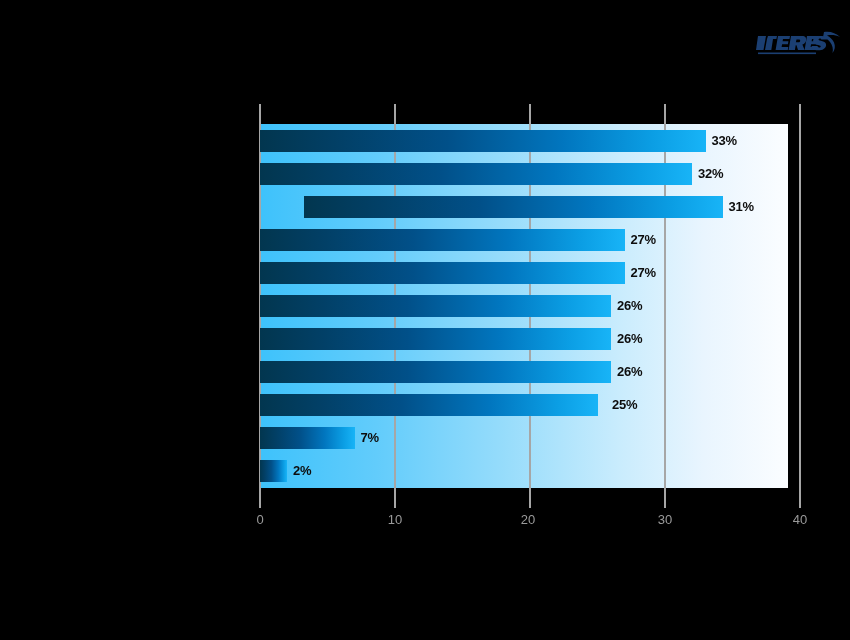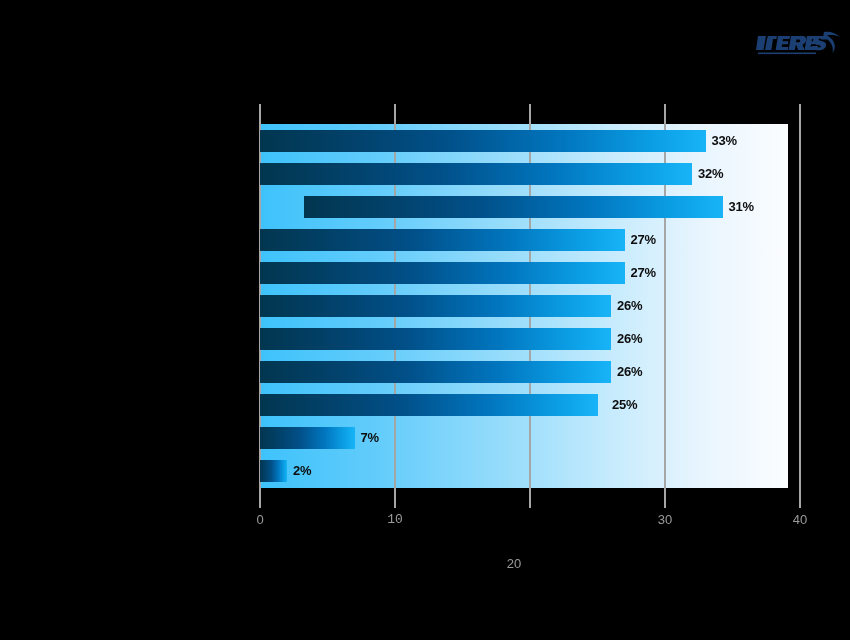--- a/index.html
+++ b/index.html
@@ -202,23 +202,23 @@
       <div class="bar-row" style="top: 336.455px;">
         <div class="bar" style="width: 27px;"></div>
         <div class="bar-label" style="left: 33px;">2%</div>
       </div>
     </div>
 
   <div id="axis">
       <div class="tick" style="left: 259px;"></div>
       <div class="tick-label" style="left: 260px;">0</div>
       <div class="tick" style="left: 394px;"></div>
-      <div class="tick-label" style="left: 395px; font-family: Liberation Mono, monospace;">10</div>
+      <div class="tick-label" style="left: 395px;">10</div>
       <div class="tick" style="left: 529px;"></div>
-      <div class="tick-label" style="left: 514px; margin-top: 44px;">20</div>
+      <div class="tick-label" style="left: 528px;">20</div>
       <div class="tick" style="left: 664px;"></div>
       <div class="tick-label" style="left: 665px;">30</div>
       <div class="tick" style="left: 799px;"></div>
       <div class="tick-label" style="left: 800px; text-align: center;">40</div>
     </div>
 
 
 </div>
 
 </body></html>

